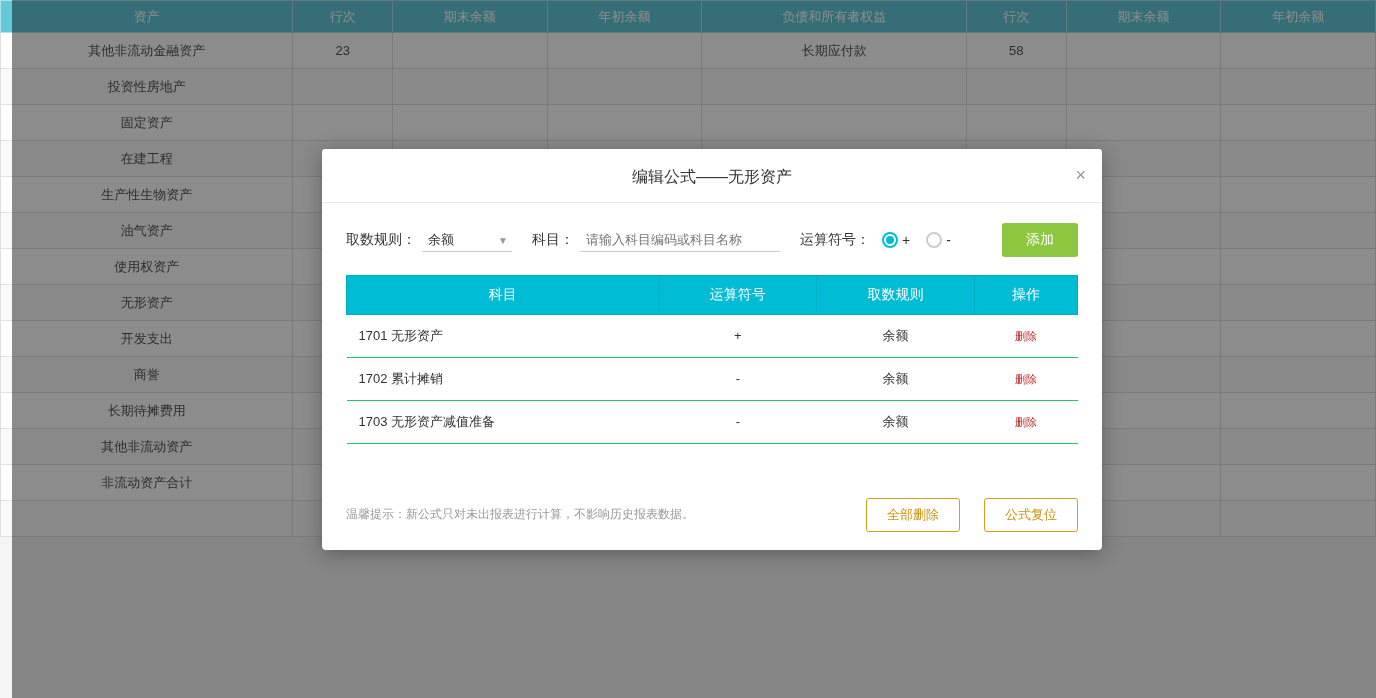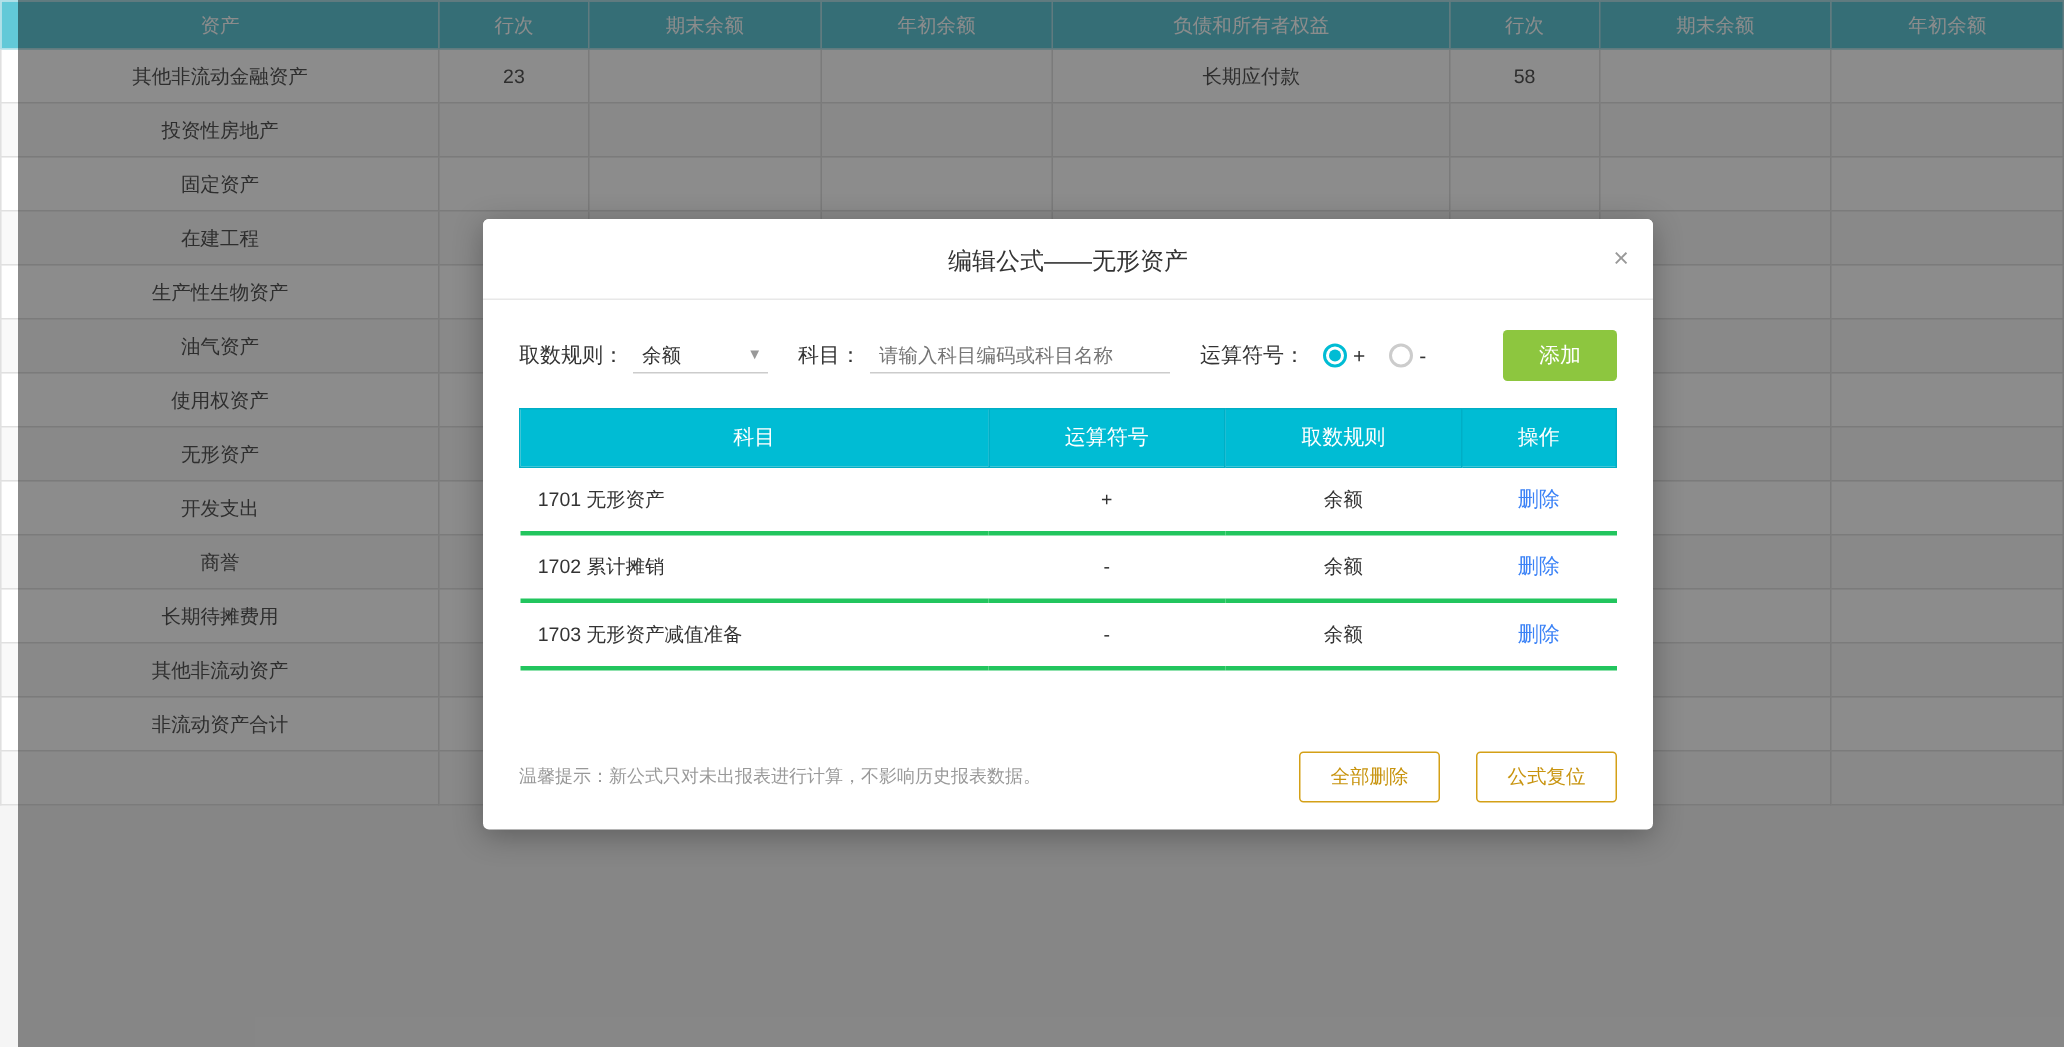--- a/index.html
+++ b/index.html
@@ -234,35 +234,35 @@
       padding: 10px 12px;
       text-align: center;
       font-weight: normal;
       font-size: 14px;
       border: 1px solid #00aec5;
     }
 
     .data-table tbody tr td {
       padding: 12px 12px;
       text-align: center;
-      border-bottom: 3px solid #22c55e;
+      border-bottom: 1px solid #22c55e;
       font-size: 13px;
       color: #333;
     }
 
     .data-table tbody tr td:first-child {
       text-align: left;
     }
 
     .btn-delete {
-      color: #3b82f6;
+      color: #b91c1c;
       background: none;
       border: none;
       cursor: pointer;
-      font-size: 14px;
+      font-size: 11px;
       padding: 0;
     }
 
     
     .modal-footer {
       padding: 14px 24px 18px;
       display: flex;
       align-items: center;
       justify-content: space-between;
     }

